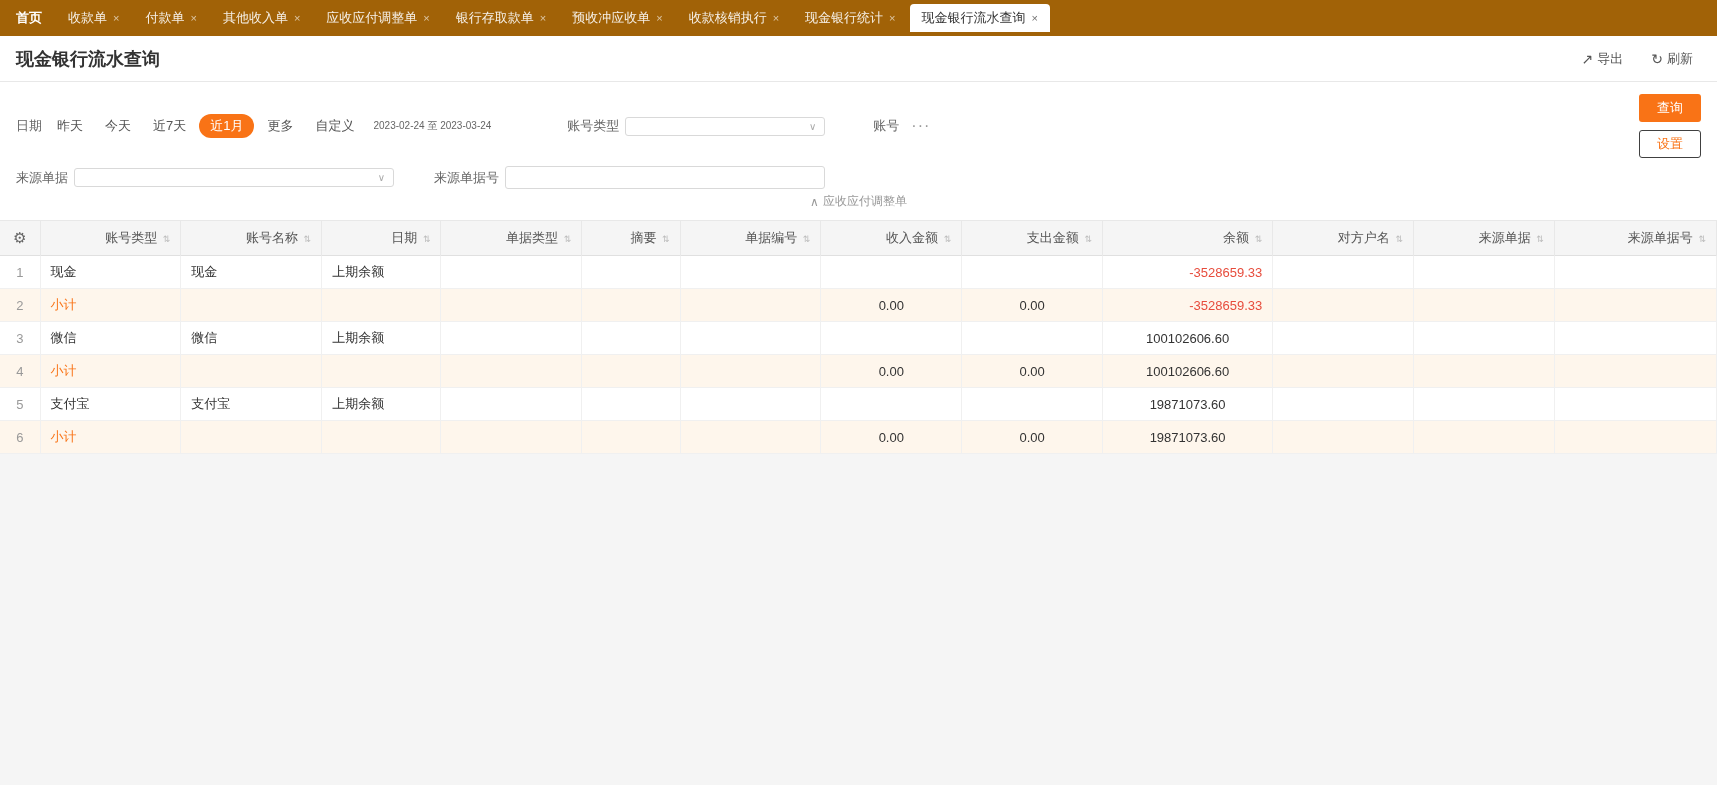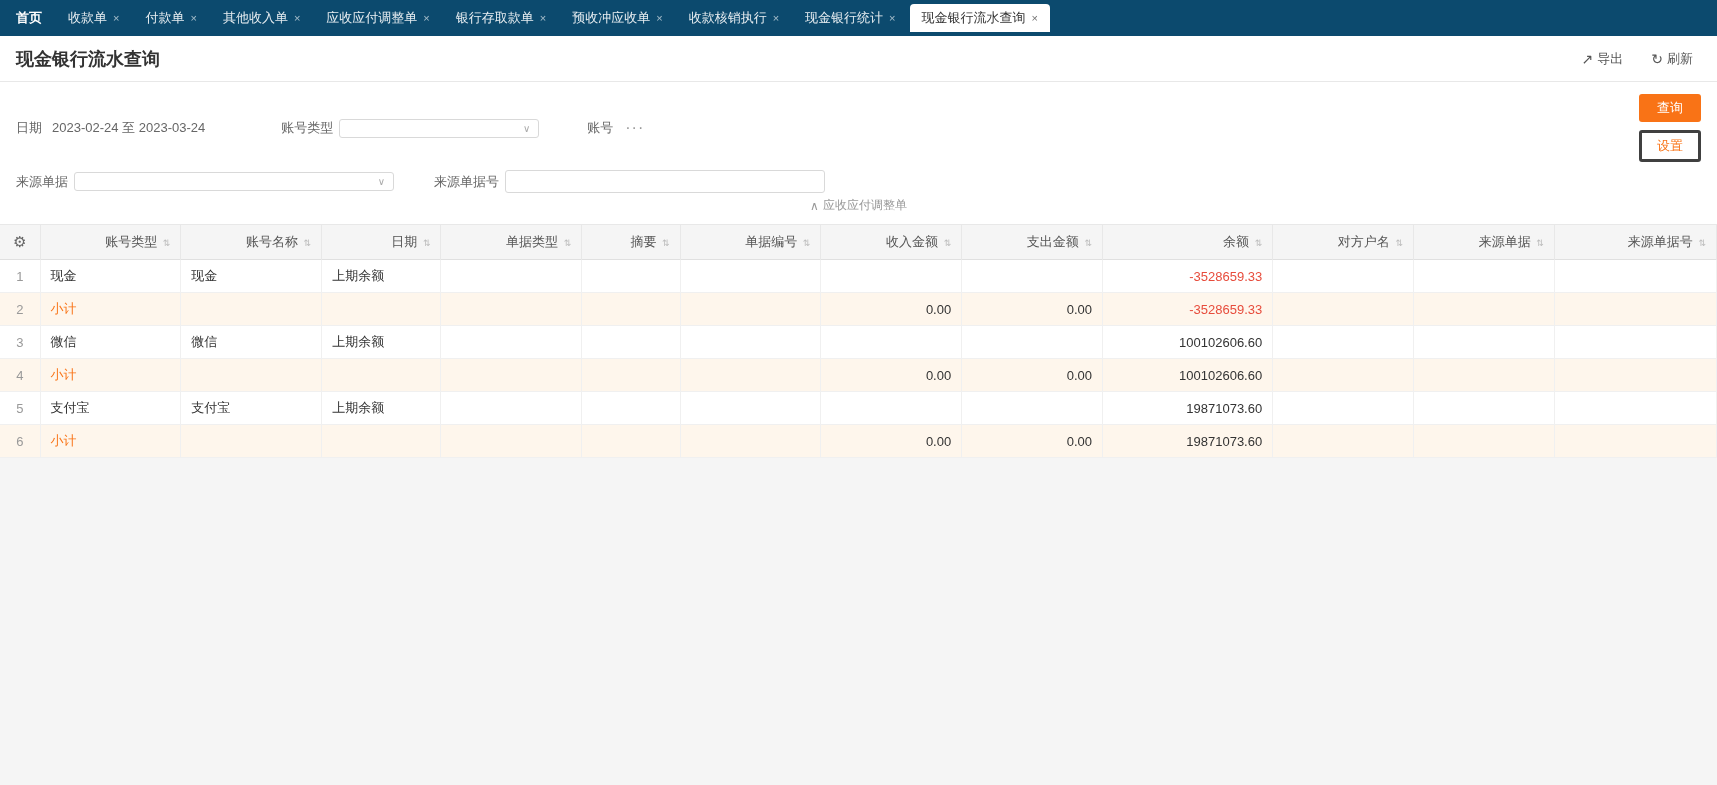--- a/index.html
+++ b/index.html
@@ -2,21 +2,21 @@
 <html><head>
   <meta charset="utf-8">
   <style>
     * { margin: 0; padding: 0; box-sizing: border-box; }
     body { font-family: 'Microsoft YaHei', SimHei, sans-serif; font-size: 13px; background: #f5f5f5; color: #333; }
 
     
     .top-nav {
       display: flex;
       align-items: center;
-      background: #0c4a6e;
+      background: #a16207;
       height: 36px;
       padding: 0 4px;
       gap: 2px;
       overflow: hidden;
     }
     .nav-tab {
       display: flex;
       align-items: center;
       padding: 0 12px;
       height: 28px;
@@ -99,21 +99,21 @@
       color: #555;
       border: 1px solid transparent;
     }
     .date-btn.active {
       background: #f97316;
       color: #fff;
       border-radius: 12px;
       padding: 2px 10px;
     }
     .date-range {
-      font-size: 13px;
+      font-size: 10px;
       color: #666;
       margin-left: 4px;
     }
     .filter-select {
       display: flex;
       align-items: center;
       border: 1px solid #d9d9d9;
       border-radius: 3px;
       padding: 3px 8px;
       min-width: 180px;
@@ -146,21 +146,21 @@
       background: #f97316;
       color: #fff;
       border: none;
       border-radius: 3px;
       padding: 5px 18px;
       cursor: pointer;
       font-size: 13px;
       font-family: inherit;
     }
     .settings-btn {
-      border: 3px solid #404040;
+      border: 1px solid #404040;
       color: #f97316;
       background: #fff;
       border-radius: 3px;
       padding: 4px 14px;
       cursor: pointer;
       font-size: 13px;
       font-family: inherit;
     }
 
     .filter-row-2 {
@@ -229,21 +229,21 @@
       color: #333;
       border-right: 1px solid #f0f0f0;
       white-space: nowrap;
     }
     tbody td.row-num {
       color: #999;
       text-align: center;
       width: 40px;
     }
     tbody td.amount-cell {
-      text-align: right;
+      text-align: center;
     }
     tbody td.negative {
       color: #e74c3c;
       text-align: right;
     }
     .gear-icon {
       font-size: 15px;
       cursor: pointer;
       color: #666;
     }
@@ -277,20 +277,28 @@
     </div>
   </div>
 </div>
 
 <div class="filter-area">
 
   <div class="filter-row">
 
     <div class="filter-item">
       <span class="filter-label">日期</span>
+      <div class="date-options">
+        <span class="date-btn">昨天</span>
+        <span class="date-btn">今天</span>
+        <span class="date-btn">近7天</span>
+        <span class="date-btn active">近1月</span>
+        <span class="date-btn">更多</span>
+        <span class="date-btn">自定义</span>
+      </div>
       <span class="date-range">2023-02-24 至 2023-03-24</span>
     </div>
 
     <div class="filter-item" style="margin-left:60px;">
       <span class="filter-label">账号类型</span>
       <div class="filter-select" style="width:200px;">
         <span class="select-text"></span>
         <span class="arrow">∨</span>
       </div>
     </div>

